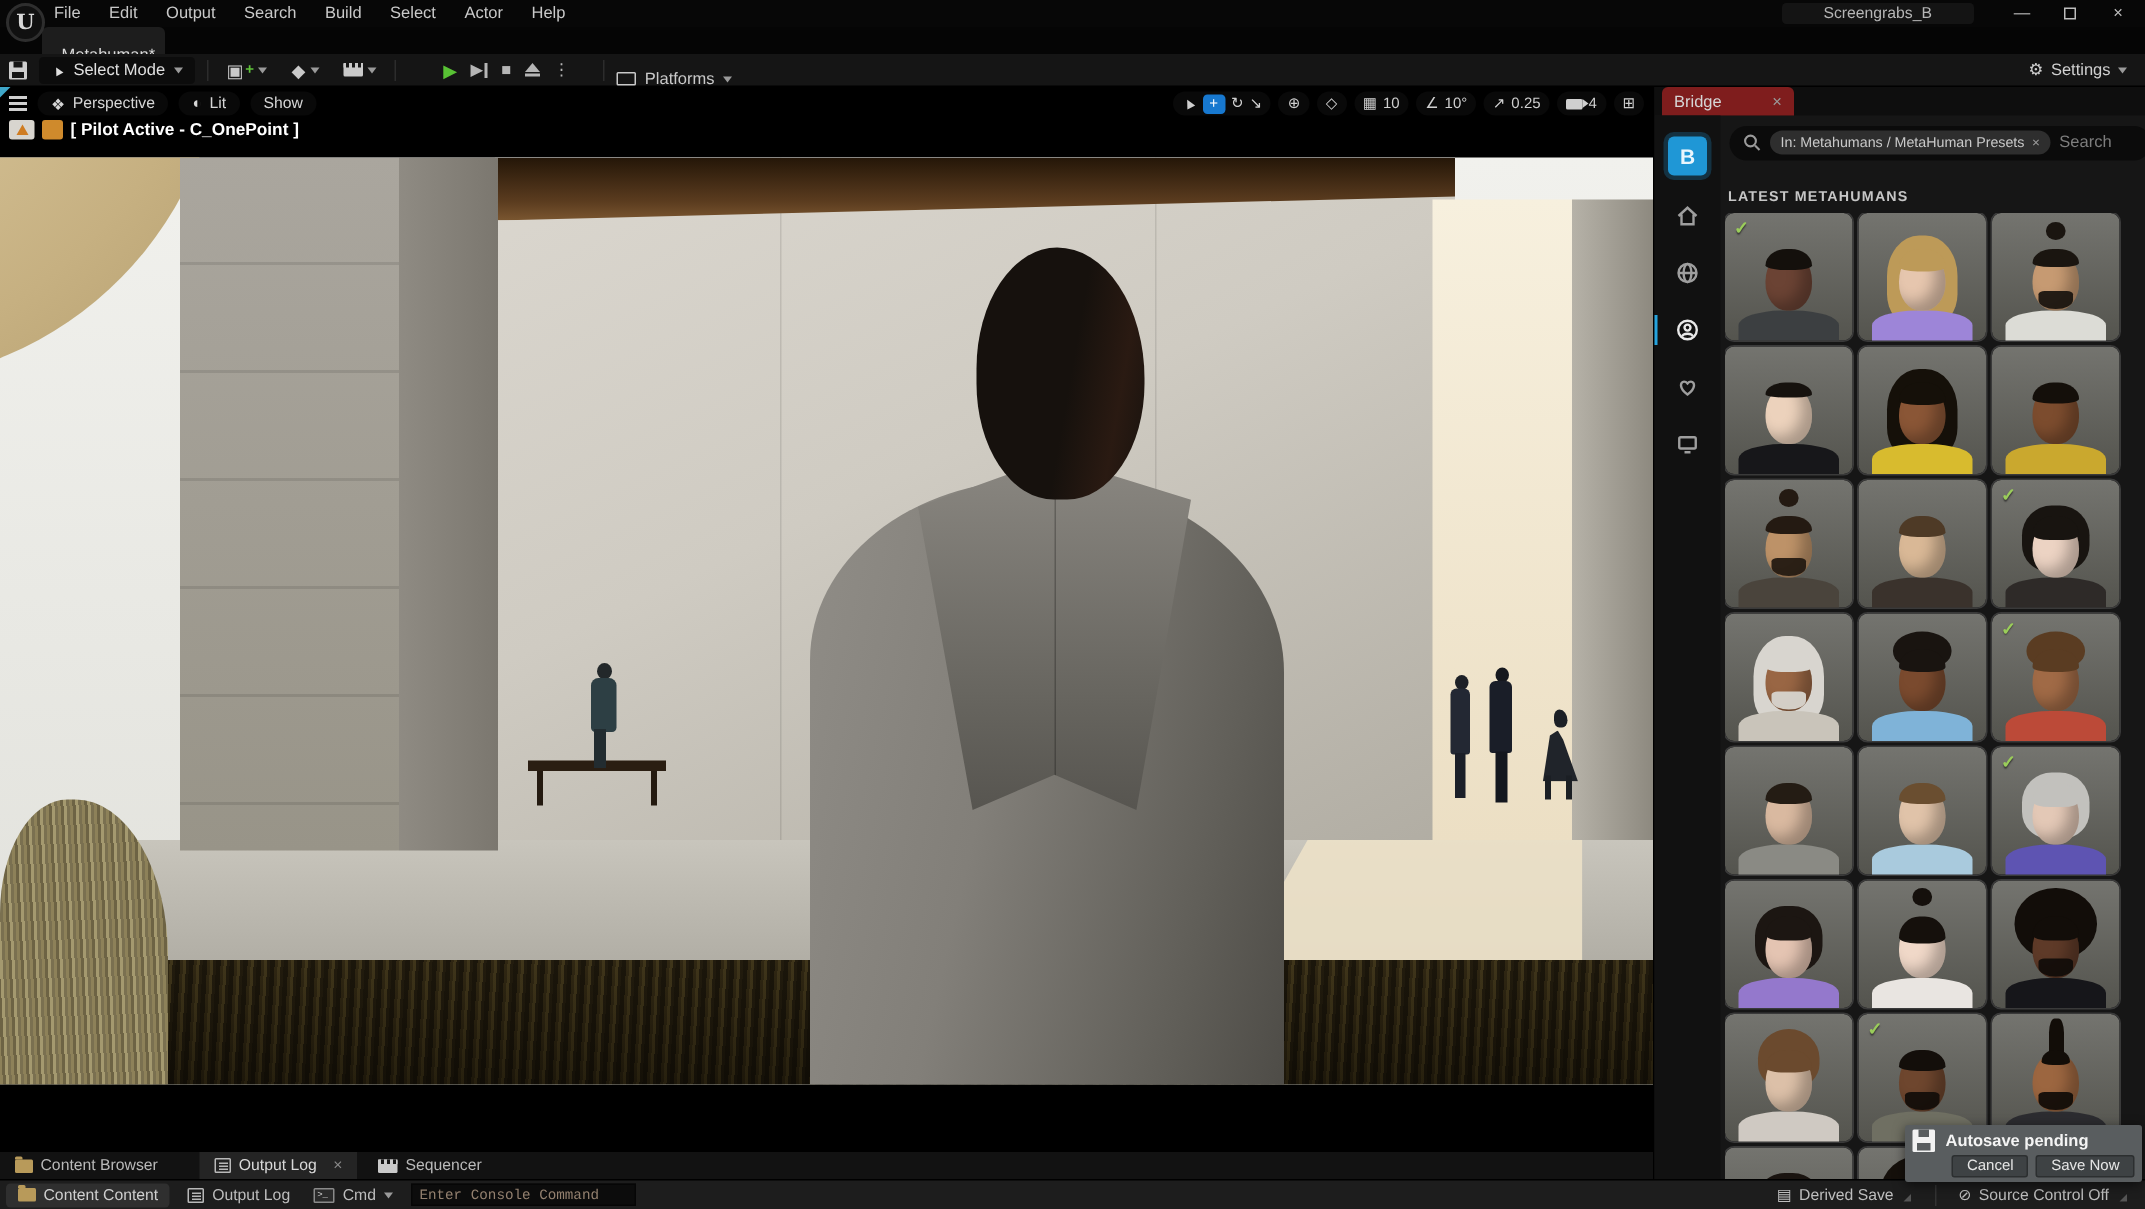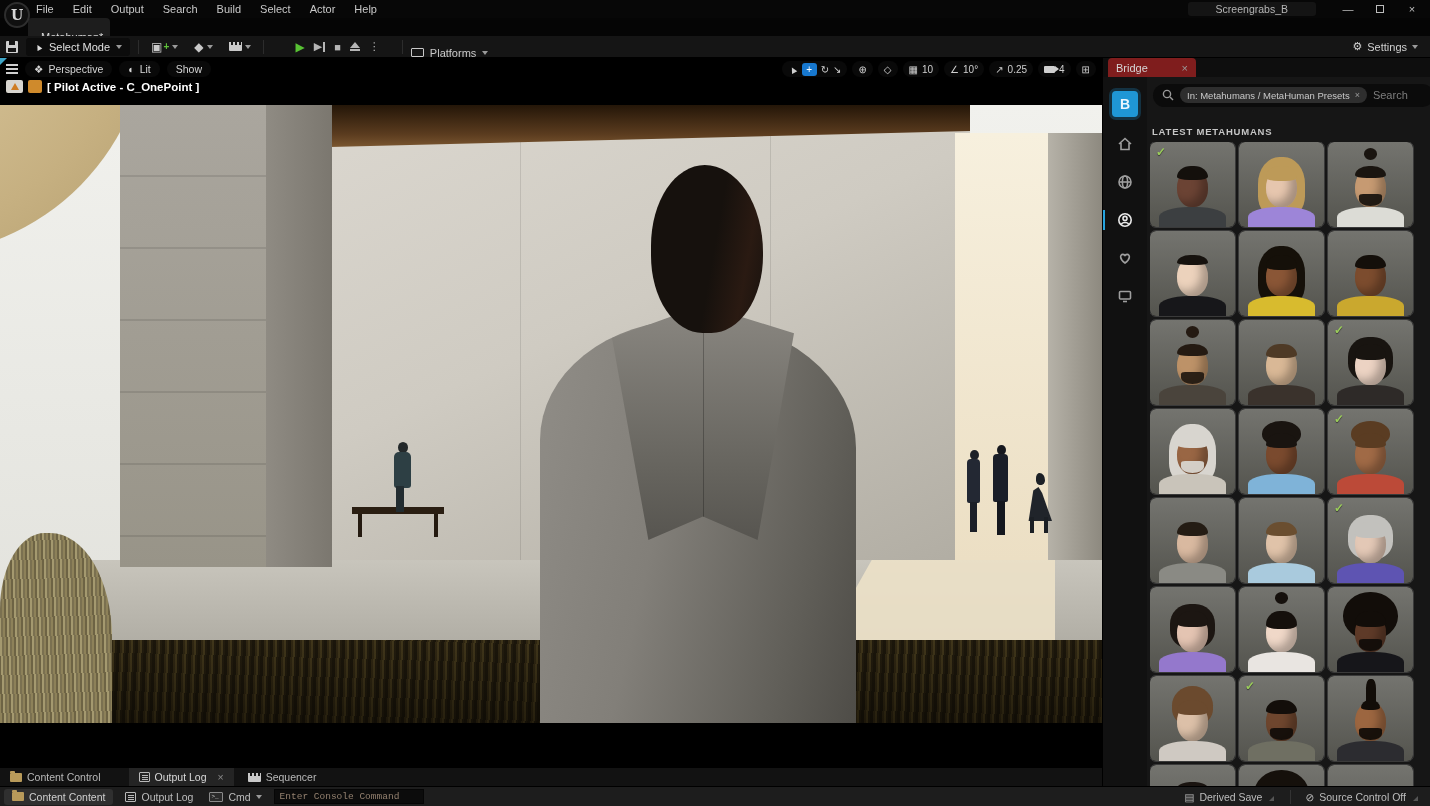--- a/index.html
+++ b/index.html
@@ -370,21 +370,21 @@
       <div class="grass-left"></div>
       <div class="char-torso"></div>
       <div class="char-hood"></div>
       <div class="char-head"></div>
     </div>
   </div>
 
   <div class="bottom-tabs">
     <div class="dtab">
       <span class="i-folder"></span>
-      <span>Content Control</span>
+      <span>Content Browser</span>
     </div>
     <div class="dtab active" style="margin-left:14px;">
       <span class="i-log"></span>
       <span>Output Log</span>
       <span class="x">×</span>
     </div>
     <div class="dtab">
       <span class="i-clap"></span>
       <span>Sequencer</span>
     </div>
@@ -610,14 +610,24 @@
         <div class="mh-tile">
           <div class="mh-hb" style="left: 24%; top: 20%; width: 52%; height: 52%; border-radius: 45% 45% 40% 40%; background: rgb(26, 20, 16);"></div>
         </div>
         <div class="mh-tile">
           <div class="mh-hb" style="left: 18%; top: 6%; width: 64%; height: 56%; border-radius: 50%; background: rgb(21, 16, 11);"></div>
         </div>
         <div class="mh-tile"></div>
       </div>
   </div>
 
+  <div class="toast">
+    <div class="toast-row1">
+      <span class="t-floppy"></span>
+      <span class="toast-title">Autosave pending</span>
+    </div>
+    <div class="toast-row2">
+      <button class="toast-btn">Cancel</button>
+      <button class="toast-btn">Save Now</button>
+    </div>
+  </div>
 
 </div>
 
 </body></html>

